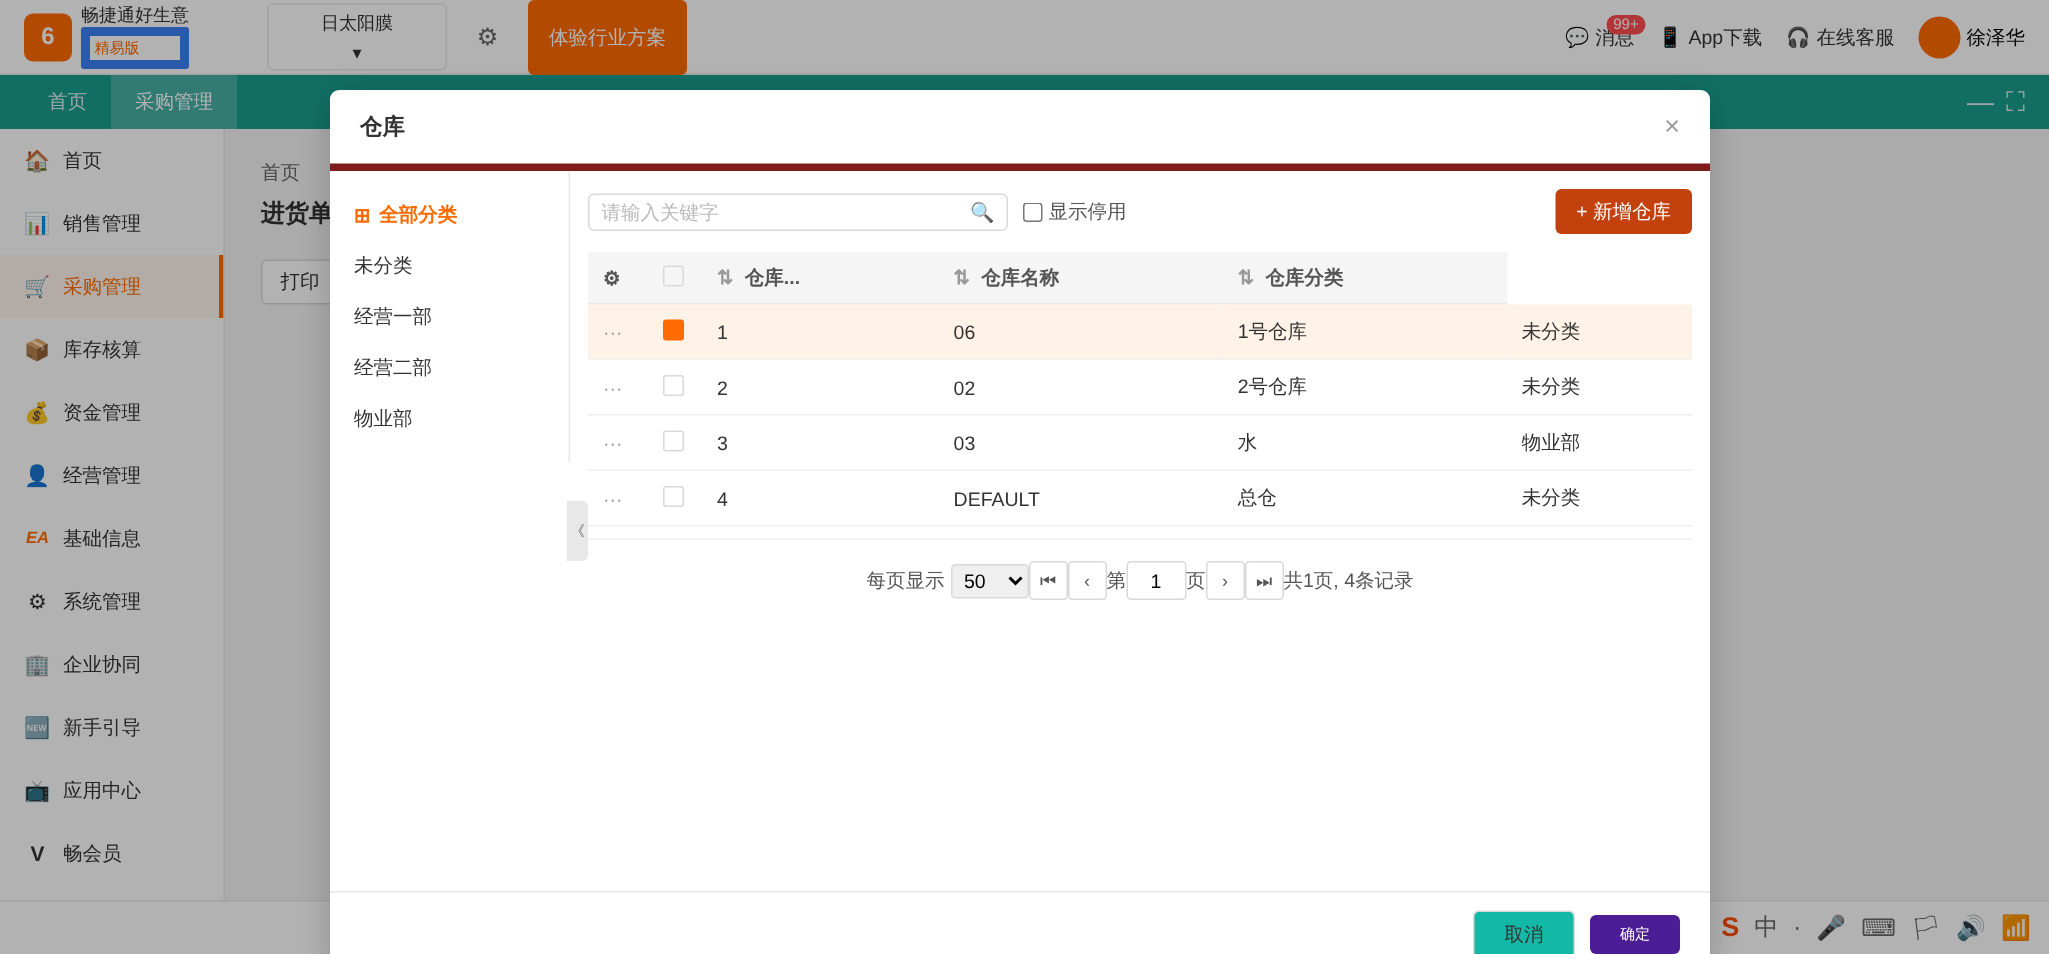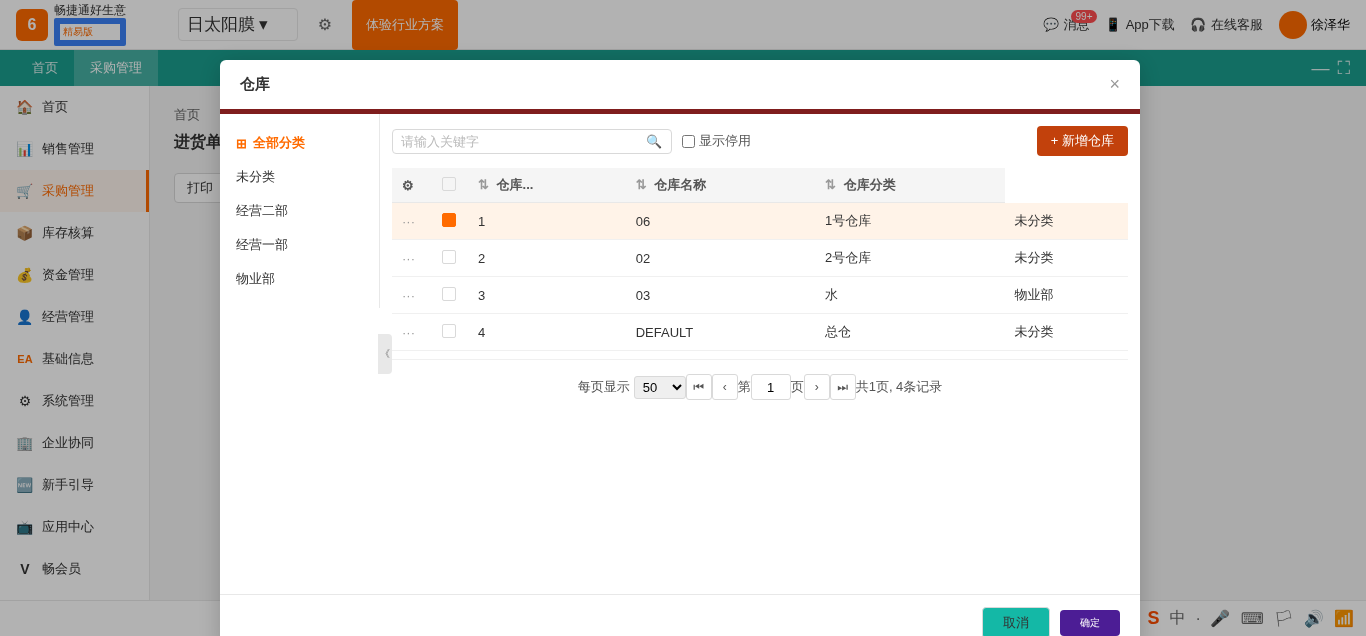--- a/index.html
+++ b/index.html
@@ -8,21 +8,21 @@
     
     .top-header {
       display: flex; align-items: center; height: 50px;
       background: #fff; border-bottom: 1px solid #e8e8e8;
       padding: 0 16px; gap: 12px;
     }
     .logo-area { display: flex; align-items: center; gap: 6px; width: 150px; }
     .logo-icon { width: 32px; height: 32px; background: #ff6b00; border-radius: 6px; display: flex; align-items: center; justify-content: center; color: #fff; font-weight: bold; font-size: 16px; }
     .logo-text { font-size: 12px; color: #333; line-height: 1.3; }
     .logo-badge { font-size: 10px; color: #ff6b00; border: 6px solid #3b82f6; border-radius: 2px; padding: 1px 3px; }
-    .store-selector { display: flex; align-items: center; gap: 4px; border: 1px solid #e8e8e8; border-radius: 4px; padding: 4px 8px; cursor: pointer; font-size: 17px; color: #333; min-width: 120px; }
+    .store-selector { display: flex; align-items: center; gap: 4px; border: 1px solid #e8e8e8; border-radius: 4px; padding: 4px 8px; cursor: pointer; font-size: 12px; color: #333; min-width: 120px; flex-direction: column; }
     .header-gear { width: 30px; height: 30px; display: flex; align-items: center; justify-content: center; cursor: pointer; color: #666; font-size: 16px; }
     .trial-btn { background: #ff6b00; color: #fff; border: none; border-radius: 4px; padding: 16px 14px; cursor: pointer; font-size: 13px; }
     .header-right { margin-left: auto; display: flex; align-items: center; gap: 16px; }
     .header-icon-item { display: flex; align-items: center; gap: 4px; cursor: pointer; color: #333; font-size: 13px; position: relative; }
     .badge { background: #ff4d4f; color: #fff; border-radius: 10px; padding: 1px 5px; font-size: 10px; position: absolute; top: -6px; right: -8px; }
     .user-avatar { display: flex; align-items: center; gap: 4px; cursor: pointer; }
     .avatar-circle { width: 28px; height: 28px; background: #ff6b00; border-radius: 50%; display: flex; align-items: center; justify-content: center; color: #fff; font-size: 12px; }
 
     
     .sub-header {
@@ -179,21 +179,21 @@
     </div>
     <div class="sidebar-item">
       <span class="sidebar-icon">💰</span>
       <span>资金管理</span>
     </div>
     <div class="sidebar-item">
       <span class="sidebar-icon">👤</span>
       <span>经营管理</span>
     </div>
     <div class="sidebar-item">
-      <span class="sidebar-icon" style="font-size:11px;font-weight:bold;color:#ff6b00;">EA</span>
+      <span class="sidebar-icon" style="font-size:11px;font-weight:bold;color:#ff6b00;font-style:italic;">EA</span>
       <span>基础信息</span>
     </div>
     <div class="sidebar-item">
       <span class="sidebar-icon">⚙</span>
       <span>系统管理</span>
     </div>
     <div class="sidebar-item">
       <span class="sidebar-icon">🏢</span>
       <span>企业协同</span>
     </div>
@@ -235,22 +235,22 @@
   </div>
   <div class="modal-body">
 
     <div class="category-wrap">
       <div class="category-panel">
         <div class="cat-header">
           <span>⊞</span>
           <span>全部分类</span>
         </div>
         <div class="cat-item">未分类</div>
+        <div class="cat-item">经营一部</div>
         <div class="cat-item">经营二部</div>
-        <div class="cat-item">经营一部</div>
         <div class="cat-item">物业部</div>
       </div>
       <div class="collapse-btn">《</div>
     </div>
 
     <div class="content-panel">
 
       <div class="search-bar">
         <div class="search-input-wrap">
           <input type="text" placeholder="请输入关键字" style="">

